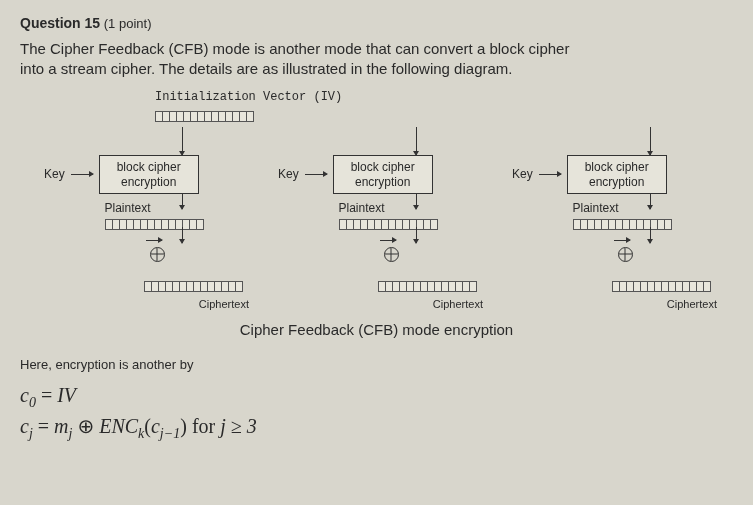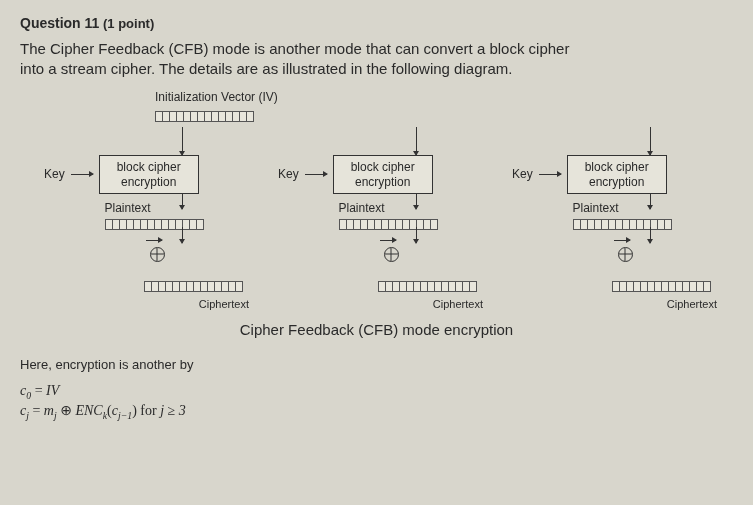--- a/index.html
+++ b/index.html
@@ -8,24 +8,24 @@
     height: 505px;
     background: #d8d6cc;
     font-family: Arial, Helvetica, sans-serif;
     color: #2a2a2a;
     font-size: 13px;
     padding: 14px 20px;
     line-height: 1.35;
   }
   .q-header { margin-bottom: 6px; }
   .q-num { font-weight: bold; font-size: 14px; }
-  .q-pts { font-size: 13px; font-weight: bold; }
+  .q-pts { font-size: 13px; }
   .q-prompt { font-size: 15px; margin-bottom: 10px; max-width: 560px; }
   .iv-area { margin-left: 135px; margin-bottom: 2px; }
-  .iv-label { font-size: 12px; margin-bottom: 2px; }
+  .iv-label { font-size: 12px; margin-bottom: 2px; font-family: Liberation Mono, monospace; }
   .cells {
     display: inline-flex;
     border: 1px solid #555;
     border-right: none;
     height: 11px;
   }
   .cells span {
     width: 7px;
     height: 100%;
     border-right: 1px solid #555;
@@ -89,39 +89,39 @@
   }
   .ct-lbl { font-size: 11px; text-align: right; margin-top: 2px; width: 105px;}
   .caption {
     text-align: center;
     font-size: 15px;
     margin: 8px 0 16px;
   }
   .defn { font-size: 13px; margin-bottom: 8px;}
   .formula {
     font-family: 'Times New Roman', serif;
-    font-size: 14px;
+    font-size: 20px;
     font-style: italic;
   }
   .formula .up { font-style: normal;}
   sub { font-size: 0.7em; }
   
   .v-arrow {
     position:absolute; width:1px; background:#333;
   }
   .v-arrow::after{
     content:""; position:absolute; bottom:-1px; left:-3px;
     border-top:5px solid #333; border-left:3px solid transparent; border-right:3px solid transparent;
   }
 </style>
 </head>
 <body>
 
 <div class="q-header">
-  <span class="q-num">Question 11</span>
+  <span class="q-num">Question 15</span>
   <span class="q-pts">(1 point)</span>
 </div>
 <div class="q-prompt">The Cipher Feedback (CFB) mode is another mode that can convert a block cipher into a stream cipher. The details are as illustrated in the following diagram.</div>
 
 <div class="iv-area">
   <div class="iv-label">Initialization Vector (IV)</div>
   <div class="cells" id="iv-cells">
       <span></span>
       <span></span>
       <span></span>

